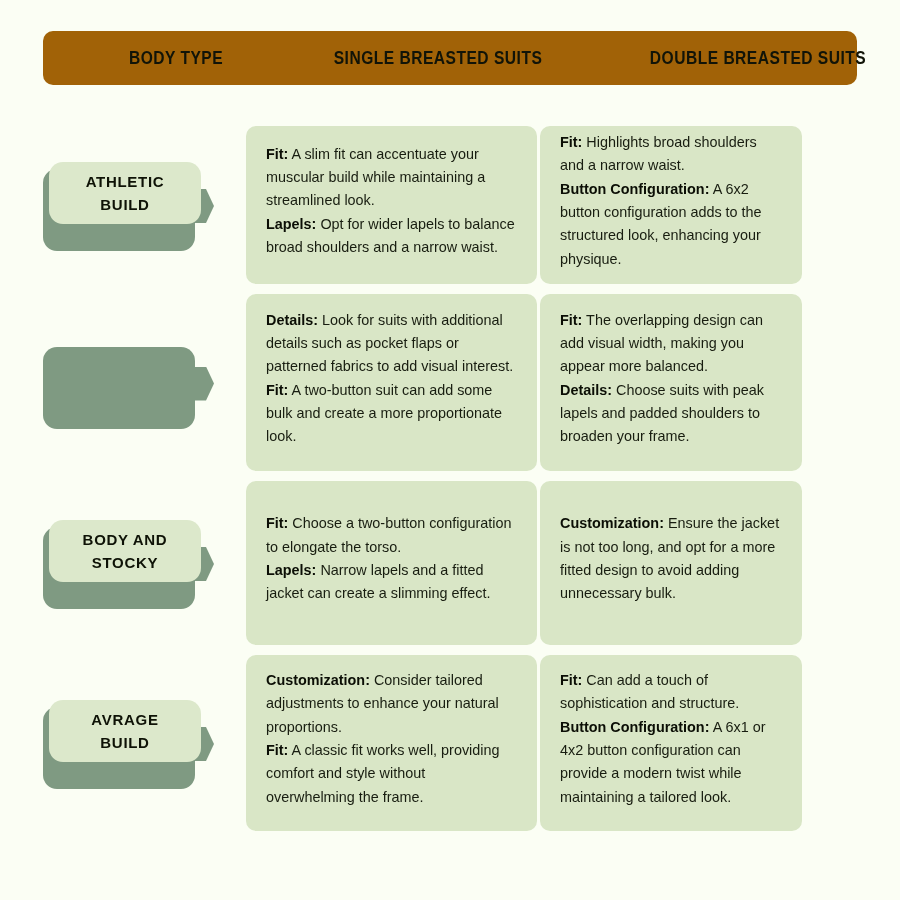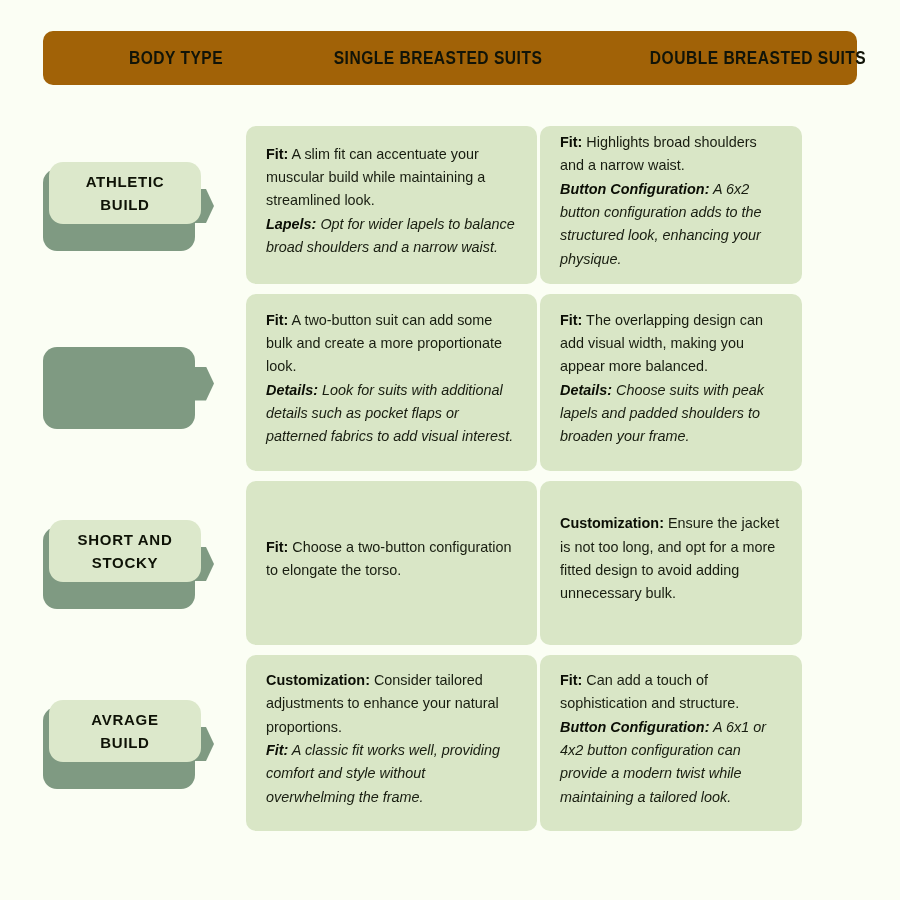--- a/index.html
+++ b/index.html
@@ -126,21 +126,21 @@
   .cell.col1 { left: 246px; width: 291px; }
   .cell.col2 { left: 540px; width: 262px; }
   .cell.full { top: 0; height: 100%; }
 
   .para {
     font-size: 14.4px;
     line-height: 1.62;
     color: #181D10;
     margin: 0;
   }
-  .para + .para { margin-top: 0px; font-style: italic; }
+  .para + .para { margin-top: 0px; }
   .para b {
     font-weight: 700;
     color: #0B0E05;
   }
 </style>
 </head>
 <body>
 
 <div id="infographic">
 
@@ -172,42 +172,43 @@
   </div>
 
   <div class="row r1">
     <div class="chip-wrap">
       <div class="chip">
         <div class="chip-shadow"></div>
         <div class="chip-arrow"></div>
       </div>
     </div>
     <div class="cell col1 full">
+      <p class="para"><b>Details:</b><span> Look for suits with additional details such as pocket flaps or patterned fabrics to add visual interest.</span></p>
       <p class="para"><b>Fit:</b><span> A two-button suit can add some bulk and create a more proportionate look.</span></p>
-      <p class="para"><b>Details:</b><span> Look for suits with additional details such as pocket flaps or patterned fabrics to add visual interest.</span></p>
     </div>
     <div class="cell col2 full">
       <p class="para"><b>Fit:</b><span> The overlapping design can add visual width, making you appear more balanced.</span></p>
       <p class="para"><b>Details:</b><span> Choose suits with peak lapels and padded shoulders to broaden your frame.</span></p>
     </div>
   </div>
 
   <div class="row r2">
     <div class="chip-wrap">
       <div class="chip">
         <div class="chip-shadow"></div>
         <div class="chip-arrow"></div>
         <div class="chip-face">
-          <div class="chip-label">SHORT AND
+          <div class="chip-label">BODY AND
 STOCKY</div>
         </div>
       </div>
     </div>
     <div class="cell col1 full">
       <p class="para"><b>Fit:</b><span> Choose a two-button configuration to elongate the torso.</span></p>
+      <p class="para"><b>Lapels:</b><span> Narrow lapels and a fitted jacket can create a slimming effect.</span></p>
     </div>
     <div class="cell col2 full">
       <p class="para"><b>Customization:</b><span> Ensure the jacket is not too long, and opt for a more fitted design to avoid adding unnecessary bulk.</span></p>
     </div>
   </div>
 
   <div class="row r3">
     <div class="chip-wrap">
       <div class="chip">
         <div class="chip-shadow"></div>

